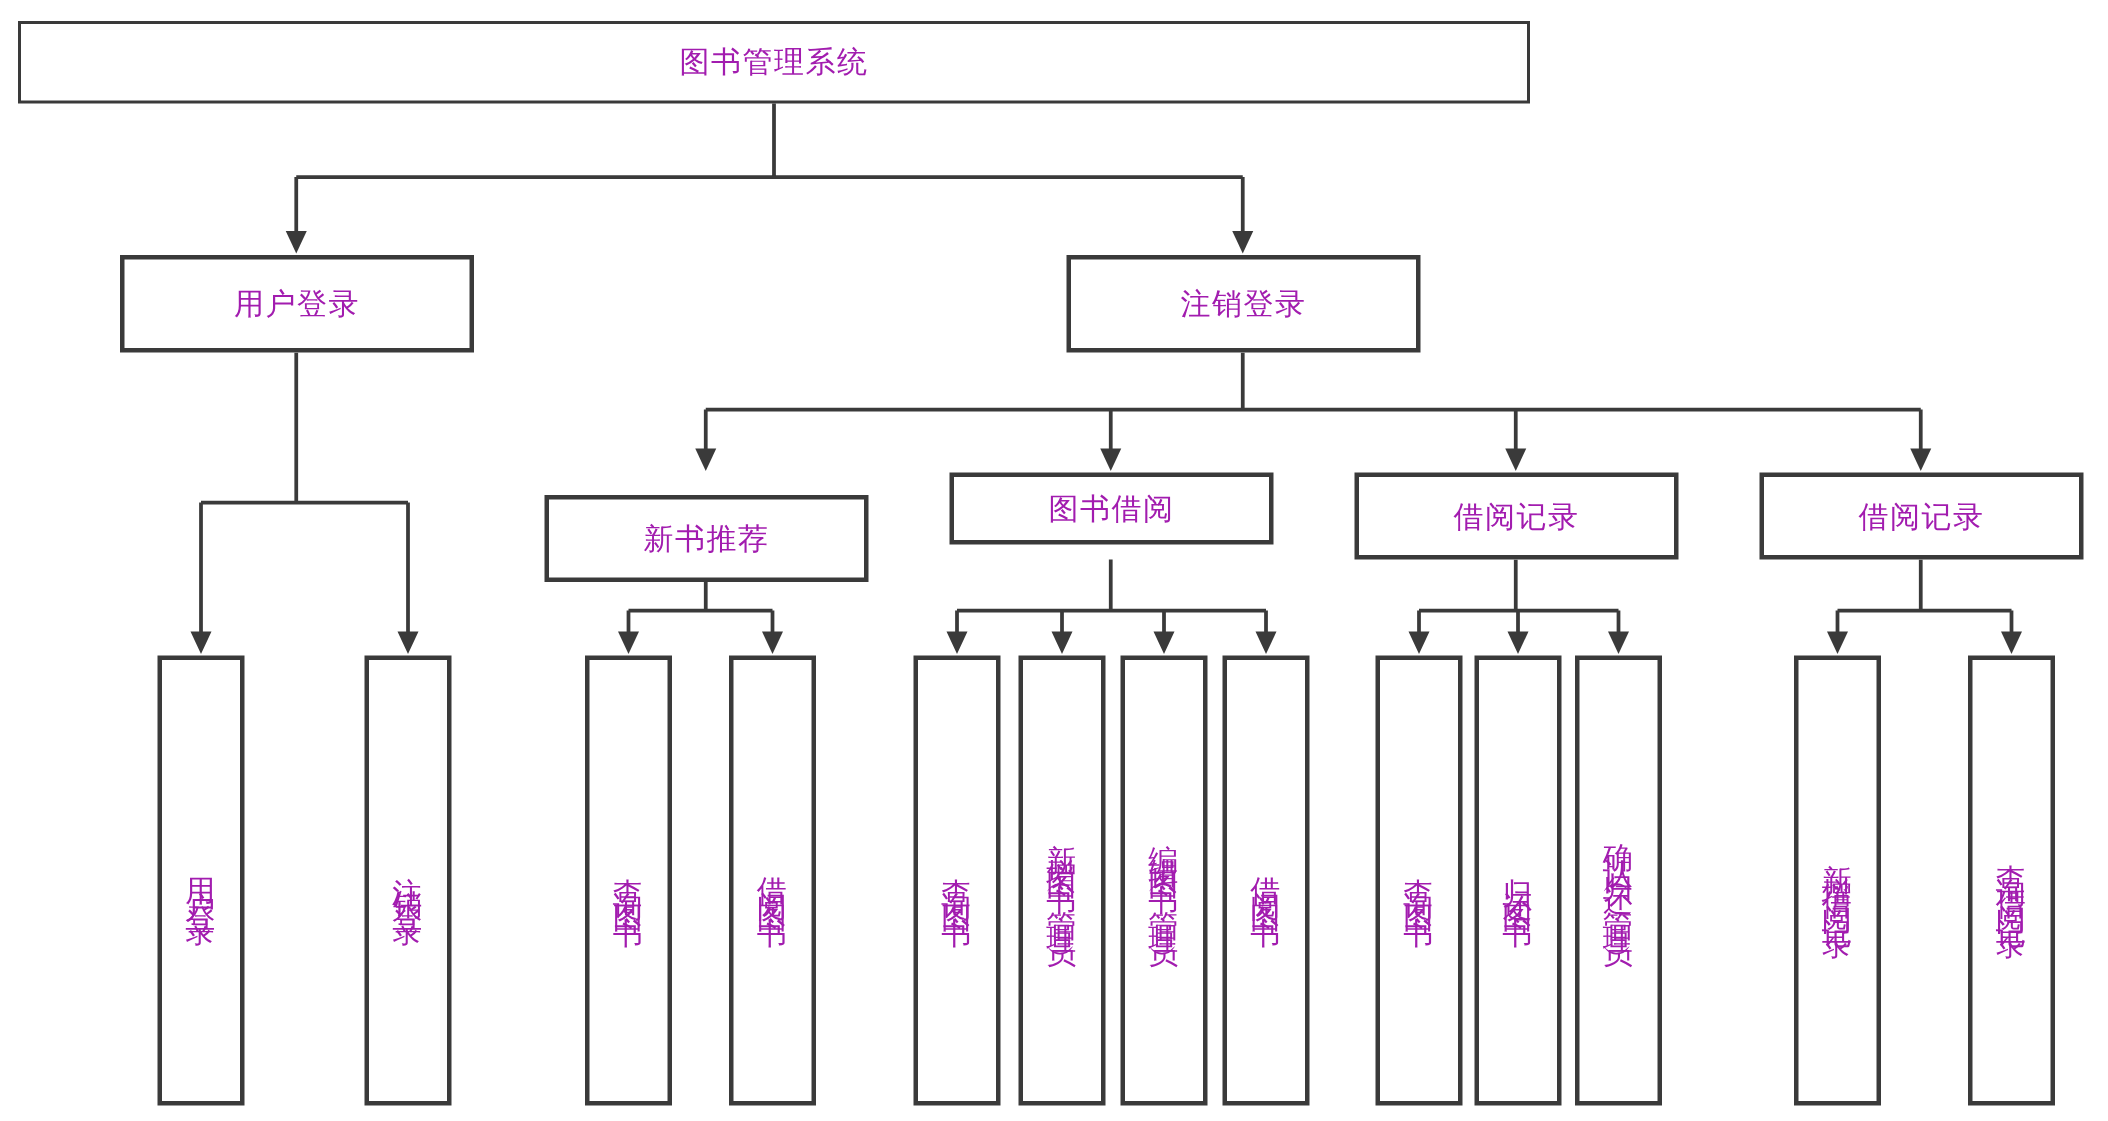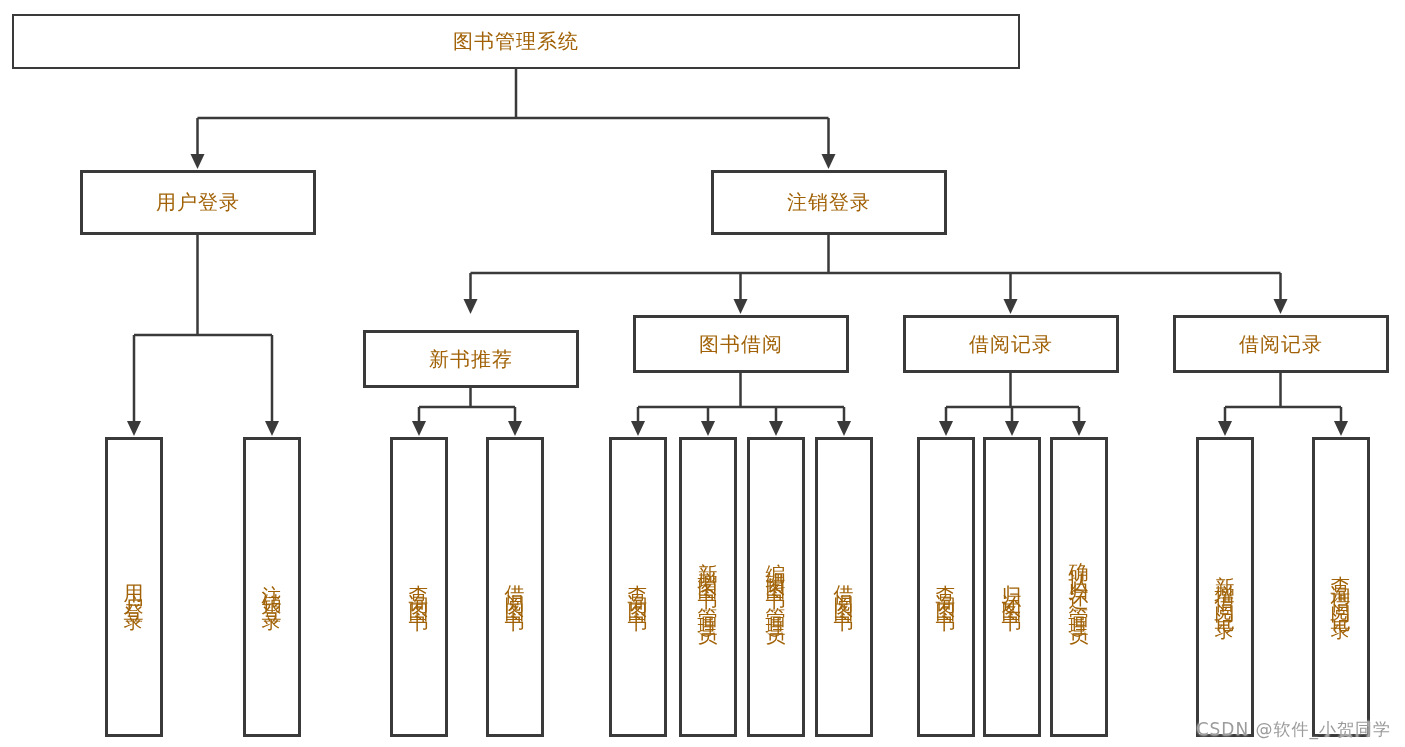--- a/index.html
+++ b/index.html
@@ -4,21 +4,21 @@
 <style>
   html,body{margin:0;padding:0;background:#fff;}
   #canvas{
     position:relative;width:1405px;height:747px;background:#ffffff;
     font-family:"DejaVu Sans","Liberation Sans",sans-serif;color:#333333;
     overflow:hidden;
   }
   .box{
     position:absolute;box-sizing:border-box;background:#ffffff;
     border:3px solid #3a3a3a;display:flex;align-items:center;justify-content:center;
-    font-size:20px;letter-spacing:1px;color:#a16207;z-index:2;
+    font-size:20px;letter-spacing:1px;color:#a21caf;z-index:2;
   }
   .box.root{border-width:2px;}
   .box.vert{padding:6px 0;}
   .vtext{
     writing-mode:vertical-rl;text-orientation:mixed;letter-spacing:9px;
     font-size:20px;line-height:1;white-space:nowrap;
   }
   #wires{position:absolute;left:0;top:0;z-index:1;}
   #wires path{stroke:#3a3a3a;stroke-width:2.5;fill:none;}
   #wires polygon{fill:#3a3a3a;stroke:none;}
@@ -83,21 +83,21 @@
   <div class="box" style="left:80px;top:170px;width:236px;height:65px;">
     <span>用户登录</span>
   </div>
   <div class="box" style="left:711px;top:170px;width:236px;height:65px;">
     <span>注销登录</span>
   </div>
 
   <div class="box" style="left:363px;top:315px;width:216px;height:58px;margin-top:15px;">
     <span>新书推荐</span>
   </div>
-  <div class="box" style="left:633px;top:315px;width:216px;height:58px;">
+  <div class="box" style="left:633px;top:315px;width:216px;height:48px;">
     <span>图书借阅</span>
   </div>
   <div class="box" style="left:903px;top:315px;width:216px;height:58px;">
     <span>借阅记录</span>
   </div>
   <div class="box" style="left:1173px;top:315px;width:216px;height:58px;">
     <span>借阅记录</span>
   </div>
 
   <div class="box vert" style="left:105px;top:437px;width:58px;height:300px;">
@@ -137,15 +137,14 @@
     <span class="vtext">确认归还（管理员）</span>
   </div>
 
   <div class="box vert" style="left:1196px;top:437px;width:58px;height:300px;">
     <span class="vtext">新增借阅记录</span>
   </div>
   <div class="box vert" style="left:1312px;top:437px;width:58px;height:300px;">
     <span class="vtext">查询借阅记录</span>
   </div>
 
-  <div class="watermark">CSDN @软件_小贺同学</div>
 
 </div>
 
 </body></html>

